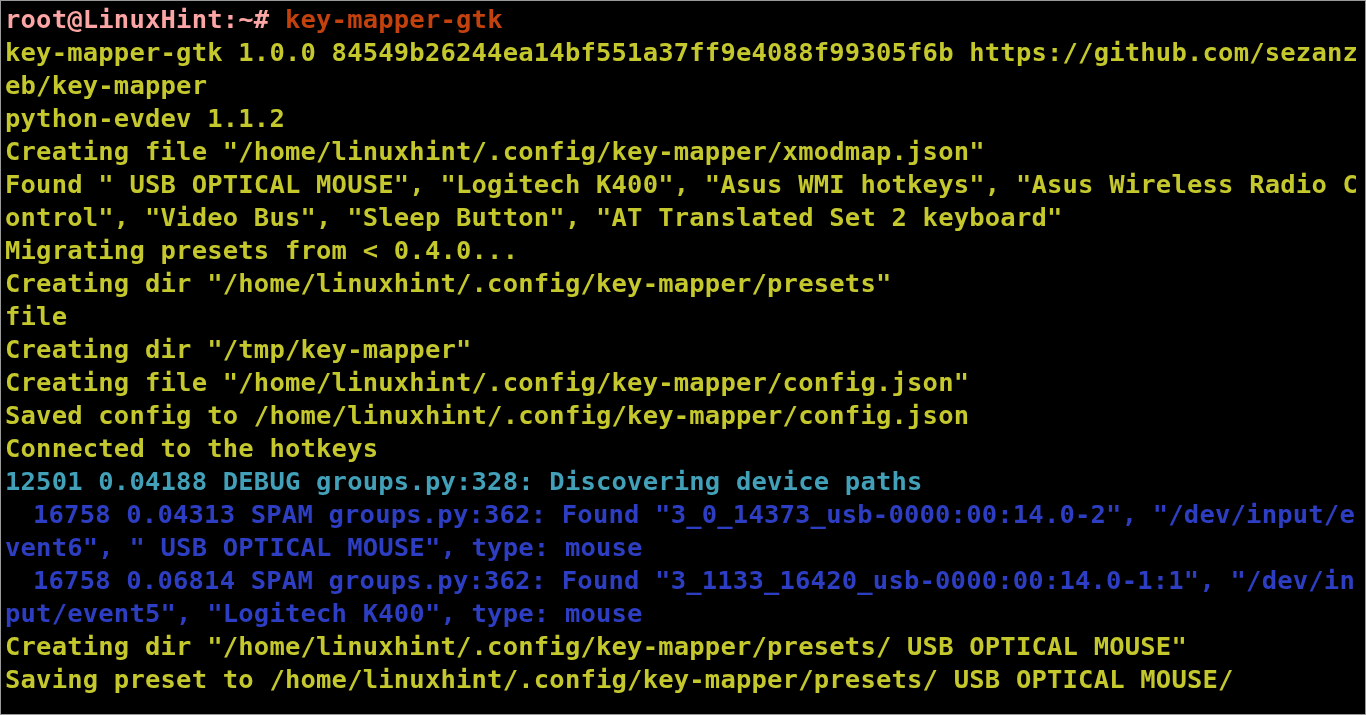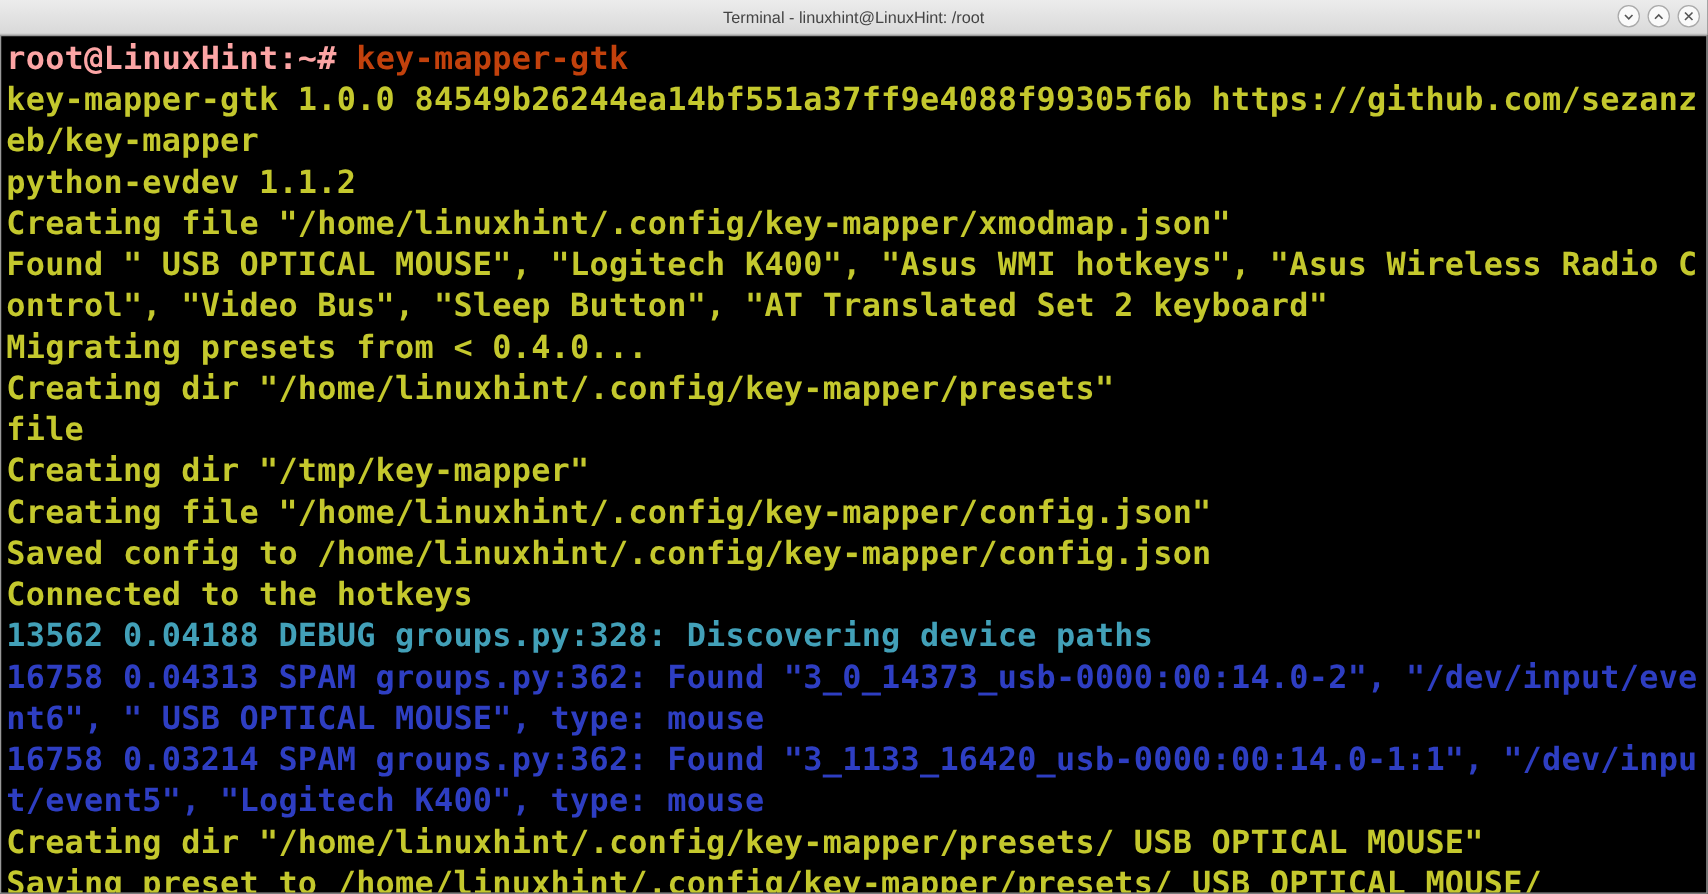--- a/index.html
+++ b/index.html
@@ -78,59 +78,39 @@
       white-space: pre-wrap;
       word-break: break-all;
       letter-spacing: 0.2px;
       font-weight: bold;
     }
 
     .prompt-user { color: #fca5a5; }
     .prompt-cmd { color: #c2410c; }
     .out-yellow { color: #c4c82d; }
     .out-cyan { color: #42a0b8; }
-    .out-blue { color: #2e3ec2; }
+    .out-blue { color: #2e3ec2; margin-left: 28px; }
   </style>
 </head>
 <body>
 
 <div class="window">
-  <div class="titlebar">
-    <span class="titlebar-title">Terminal - linuxhint@LinuxHint: /root</span>
-    <div class="window-controls">
-      <div class="window-control">
-        <svg width="10" height="10" viewBox="0 0 10 10">
-            <path d="M2 7 L5 4 L8 7" stroke="#555" stroke-width="1.3" fill="none" transform="rotate(180 5 5.5)"></path>
-          </svg>
-      </div>
-      <div class="window-control">
-        <svg width="10" height="10" viewBox="0 0 10 10">
-            <path d="M2 7 L5 4 L8 7" stroke="#555" stroke-width="1.3" fill="none"></path>
-          </svg>
-      </div>
-      <div class="window-control">
-        <svg width="10" height="10" viewBox="0 0 10 10">
-            <path d="M2 2 L8 8 M8 2 L2 8" stroke="#555" stroke-width="1.3"></path>
-          </svg>
-      </div>
-    </div>
-  </div>
 
   <div class="terminal">
     <div class="terminal-content"><span class="prompt-user">root@LinuxHint:~# </span><span class="prompt-cmd">key-mapper-gtk</span>
 <span class="out-yellow">key-mapper-gtk 1.0.0 84549b26244ea14bf551a37ff9e4088f99305f6b https://github.com/sezanzeb/key-mapper</span>
 <span class="out-yellow">python-evdev 1.1.2</span>
 <span class="out-yellow">Creating file "/home/linuxhint/.config/key-mapper/xmodmap.json"</span>
 <span class="out-yellow">Found " USB OPTICAL MOUSE", "Logitech K400", "Asus WMI hotkeys", "Asus Wireless Radio Control", "Video Bus", "Sleep Button", "AT Translated Set 2 keyboard"</span>
 <span class="out-yellow">Migrating presets from &lt; 0.4.0...</span>
 <span class="out-yellow">Creating dir "/home/linuxhint/.config/key-mapper/presets"</span>
 <span class="out-yellow">file</span>
 <span class="out-yellow">Creating dir "/tmp/key-mapper"</span>
 <span class="out-yellow">Creating file "/home/linuxhint/.config/key-mapper/config.json"</span>
 <span class="out-yellow">Saved config to /home/linuxhint/.config/key-mapper/config.json</span>
 <span class="out-yellow">Connected to the hotkeys</span>
-<span class="out-cyan">13562 0.04188 DEBUG groups.py:328: Discovering device paths</span>
+<span class="out-cyan">12501 0.04188 DEBUG groups.py:328: Discovering device paths</span>
 <span class="out-blue">16758 0.04313 SPAM groups.py:362: Found "3_0_14373_usb-0000:00:14.0-2", "/dev/input/event6", " USB OPTICAL MOUSE", type: mouse</span>
-<span class="out-blue">16758 0.03214 SPAM groups.py:362: Found "3_1133_16420_usb-0000:00:14.0-1:1", "/dev/input/event5", "Logitech K400", type: mouse</span>
+<span class="out-blue">16758 0.06814 SPAM groups.py:362: Found "3_1133_16420_usb-0000:00:14.0-1:1", "/dev/input/event5", "Logitech K400", type: mouse</span>
 <span class="out-yellow">Creating dir "/home/linuxhint/.config/key-mapper/presets/ USB OPTICAL MOUSE"</span>
 <span class="out-yellow">Saving preset to /home/linuxhint/.config/key-mapper/presets/ USB OPTICAL MOUSE/</span></div>
   </div>
 </div>
 
 </body></html>

